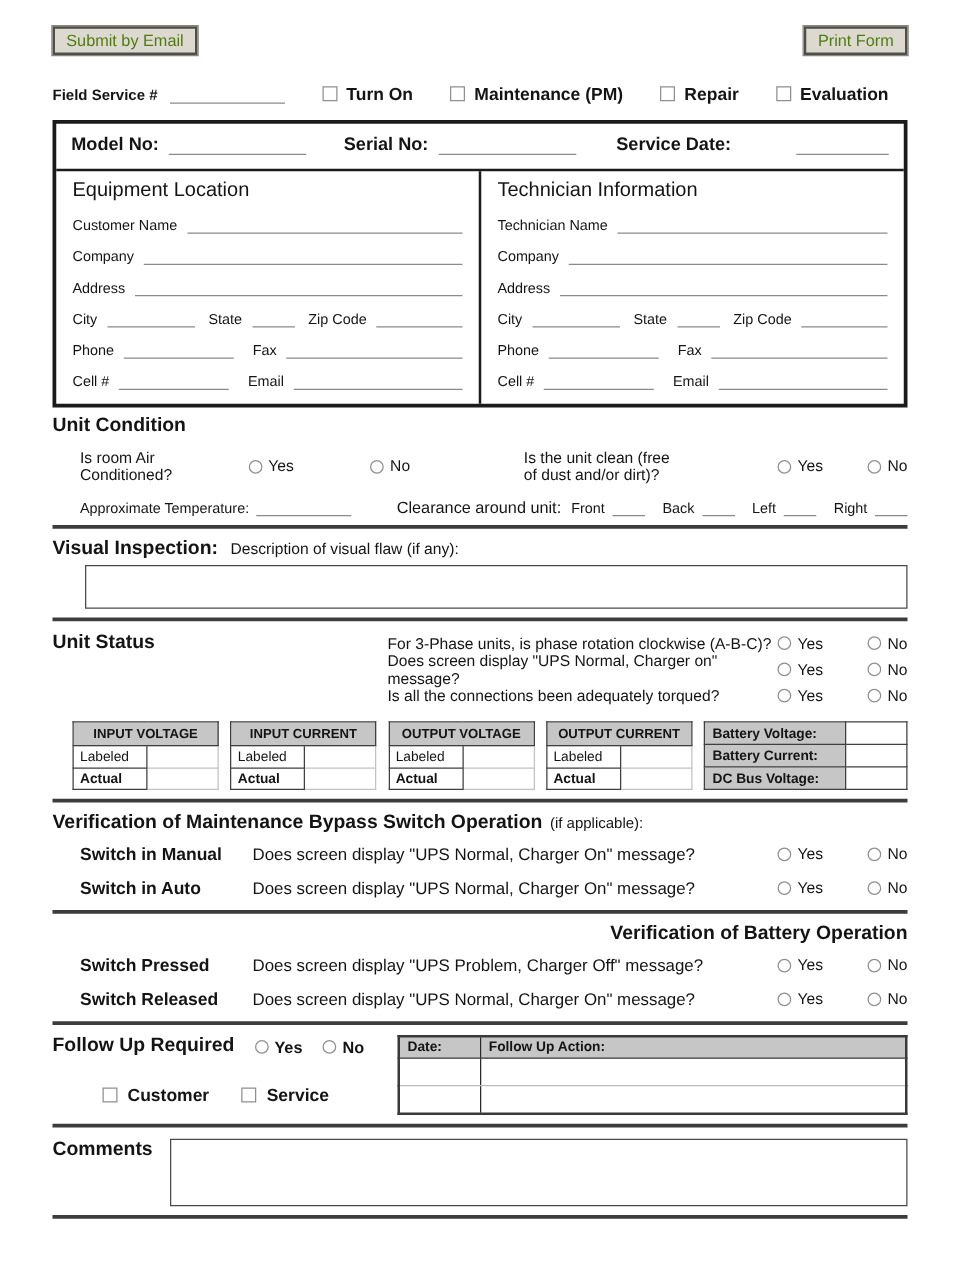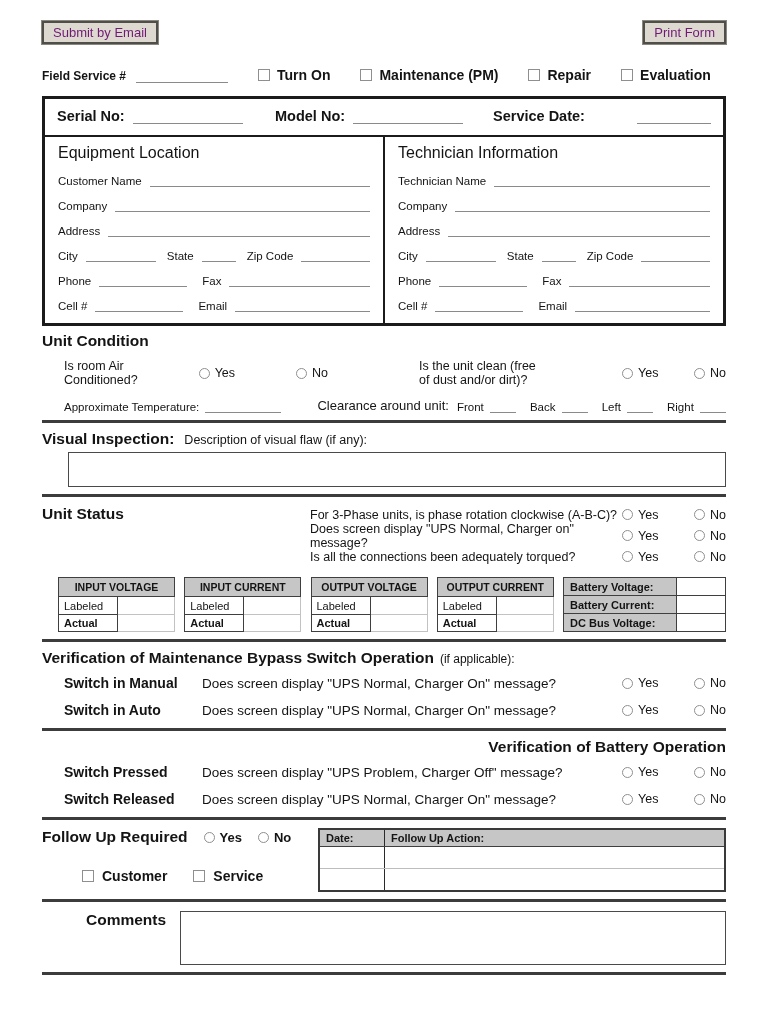--- a/index.html
+++ b/index.html
@@ -1,21 +1,21 @@
 <!DOCTYPE html>
 <html><head>
 <meta charset="utf-8">
 <style>
   html,body { margin:0; padding:0; background:#fff; }
   body { font-family:"Liberation Sans", sans-serif; color:#141414; }
   .page { position:relative; width:768px; height:1021px; box-sizing:border-box; padding:0 42px; overflow:hidden; background:#fff; }
 
   
   .topbar { display:flex; justify-content:space-between; align-items:flex-start; padding-top:21px; }
-  .btn { background:#ddd9d0; border:2px solid #504e49; outline:1px solid #8a877f; font-family:inherit; font-size:13px; color:#701a75; padding:2px 9px; cursor:pointer; }
+  .btn { background:#ddd9d0; border:2px solid #504e49; outline:1px solid #8a877f; font-family:inherit; font-size:13px; color:#4d7c0f; padding:2px 9px; cursor:pointer; }
 
   
   .title-block { text-align:center; margin-top:4px; }
   .title { font-size:27px; letter-spacing:0.2px; }
   .subtitle { font-size:12px; margin-top:3px; }
   .subtitle .org { font-size:13.5px; font-weight:bold; margin-right:5px; }
 
   
   .fs-row { display:flex; align-items:flex-end; margin-top:15px; height:24px; }
   .fs-label { font-size:12px; font-weight:bold; }
@@ -99,21 +99,21 @@
   .fu-cb { display:flex; align-items:center; margin-right:26px; }
   .fu-cb .t { font-size:14px; font-weight:bold; margin-left:8px; }
   .futab { flex:1; border:2px solid #3a3a3a; border-collapse:collapse; font-size:11px; align-self:flex-start; width:100%; }
   .futab td { padding:2px 6px; }
   .futab tr.h td { background:#c6c6c6; font-weight:bold; border-bottom:1.6px solid #3f3f3f; }
   .futab td.c1 { width:52px; border-right:1.3px solid #2a2a2a; }
   .futab tr.r td { height:17px; border-bottom:1px solid #bdbdbd; }
   .futab tr.r:last-child td { border-bottom:none; }
 
   
-  .cm-wrap { display:flex; align-items:flex-start; margin-top:9px;margin-left:44px; }
+  .cm-wrap { display:flex; align-items:flex-start; margin-top:9px; }
   .cm-box { flex:1; margin-left:14px; height:52px; border:1.5px solid #4a4a4a; background:#fff; }
 </style>
 </head>
 <body>
 
 <div class="page">
 
   <div class="topbar">
     <button class="btn">Submit by Email</button>
     <button class="btn">Print Form</button>
@@ -137,25 +137,25 @@
     </span>
     <span class="cb-item">
       <span class="cbox"></span>
       <span class="cb-label">Evaluation</span>
     </span>
   </div>
 
   <div class="info-box">
     <div class="model-row">
       <span class="m-group">
+        <span class="m-label">Model No:</span>
+        <span class="uline m-line"></span>
+      </span>
+      <span class="m-group">
         <span class="m-label">Serial No:</span>
-        <span class="uline m-line"></span>
-      </span>
-      <span class="m-group">
-        <span class="m-label">Model No:</span>
         <span class="uline m-line"></span>
       </span>
       <span class="m-group" style="margin-right:0;gap:44px;">
         <span class="m-label">Service Date:</span>
         <span class="uline m-line" style="margin-right:0;"></span>
       </span>
     </div>
     <div class="cols">
 
       <div class="col col-l">

